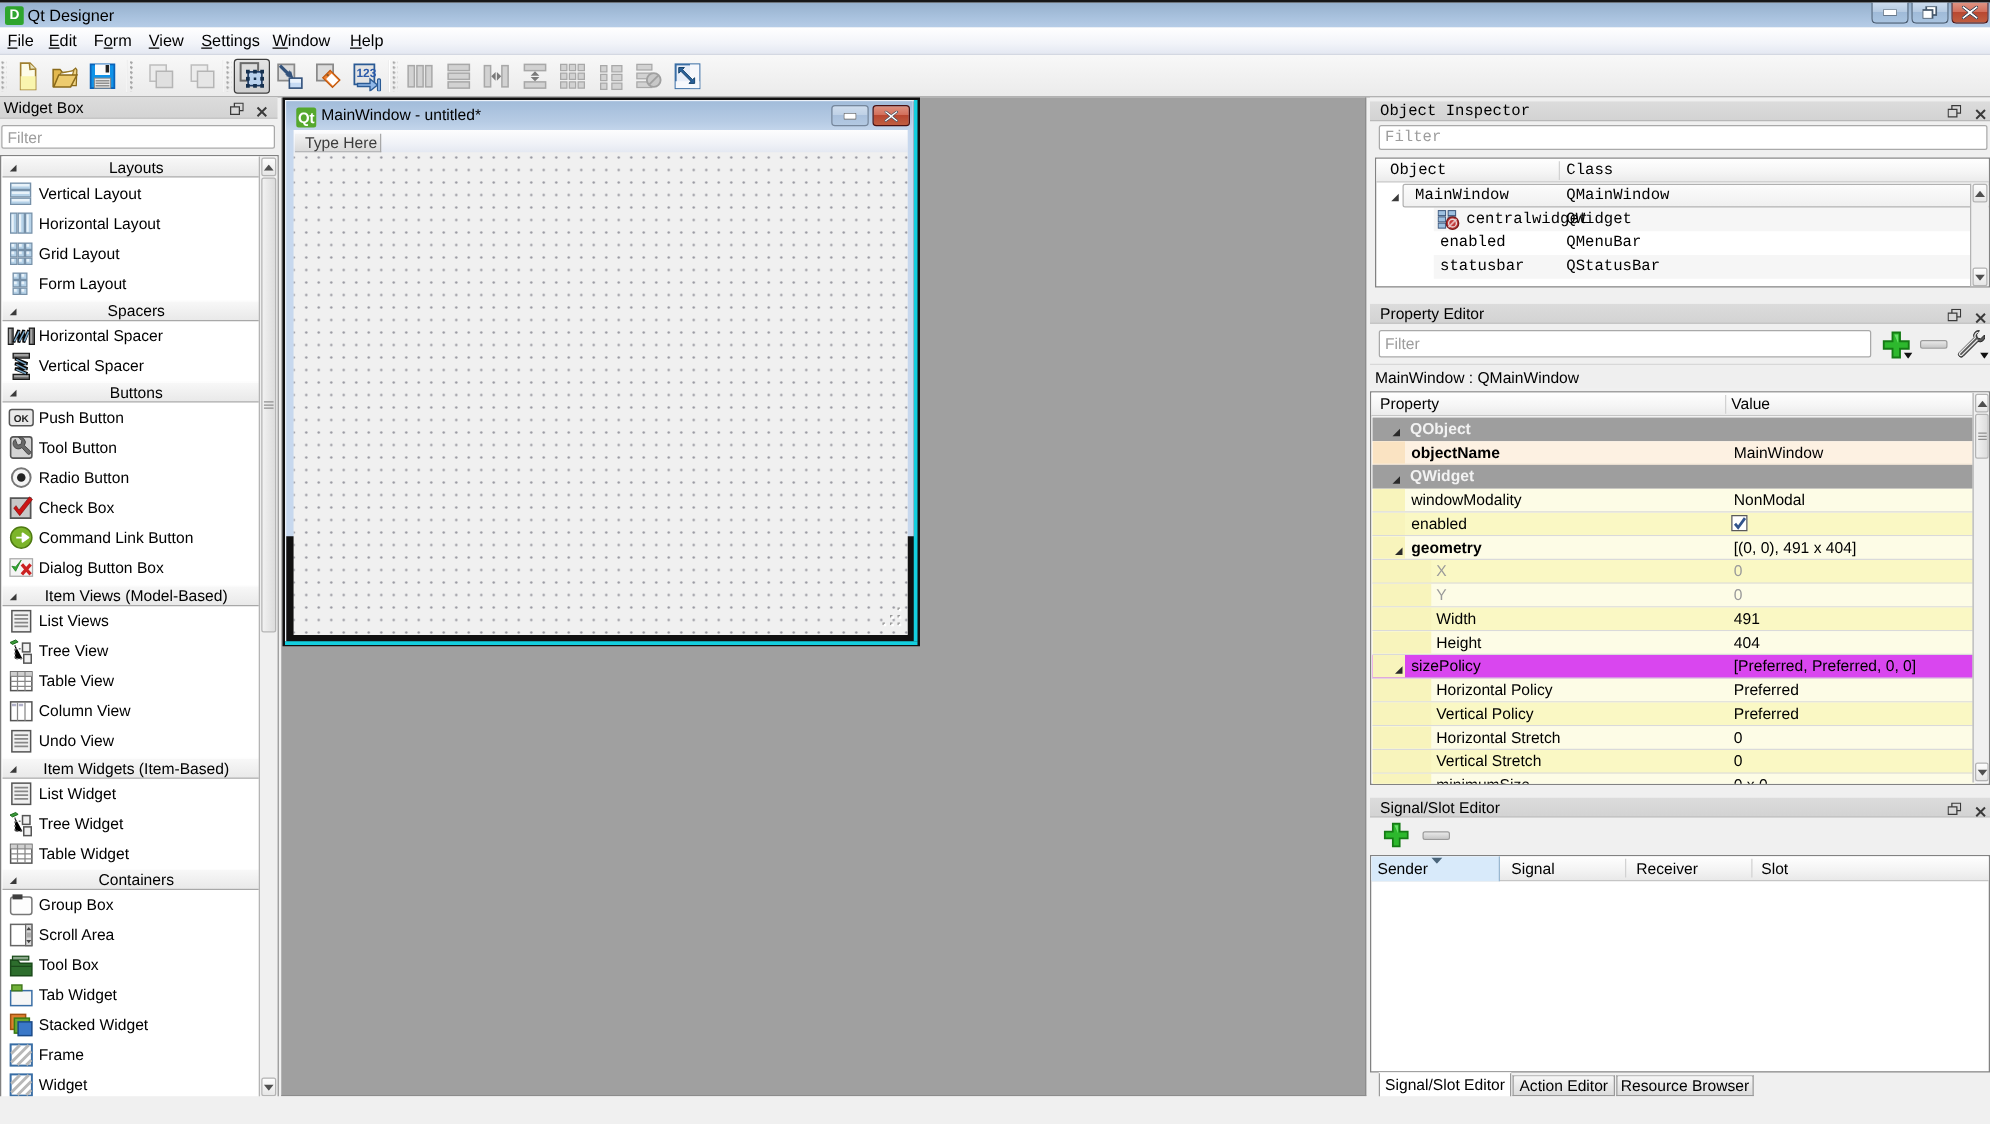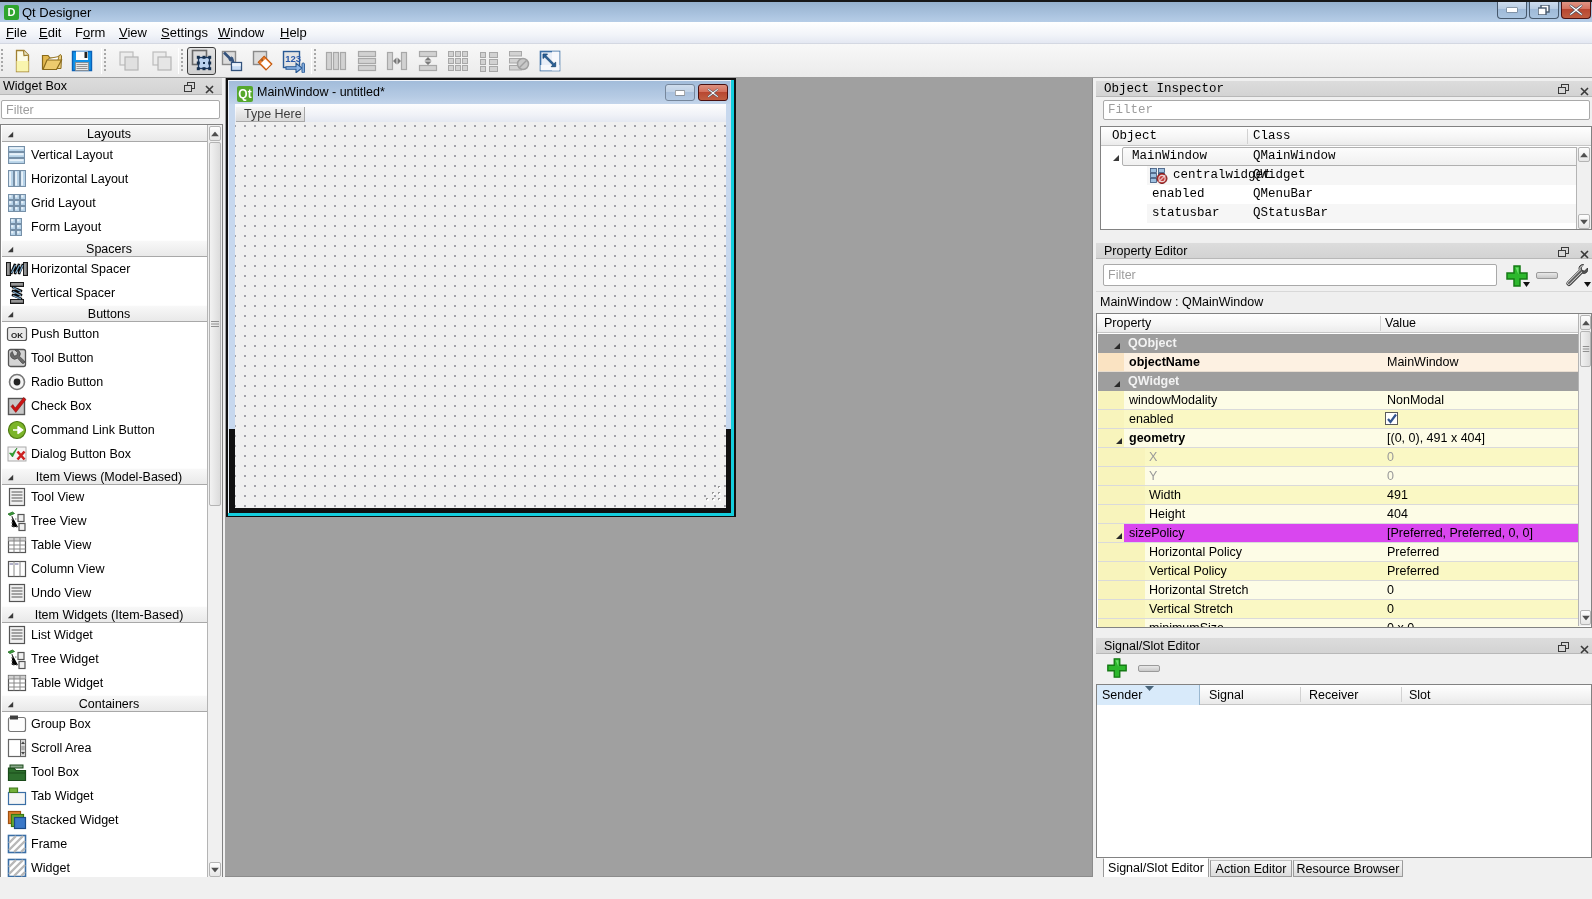--- a/index.html
+++ b/index.html
@@ -494,21 +494,21 @@
         </svg>
         <span class="wtxt">Dialog Button Box</span>
       </div>
 <div class="witem" style="top:360px">
         <svg width="22" height="22" viewBox="0 0 22 22">
           <rect x="3.5" y="2.5" width="15" height="17" fill="#f0f0f0" stroke="#555" stroke-width="1.2"></rect>
           <g stroke="#888" stroke-width="1.4">
             <path d="M5.5 6 h11 M5.5 9 h11 M5.5 12 h11 M5.5 15 h11"></path>
           </g>
         </svg>
-        <span class="wtxt">Tool View</span>
+        <span class="wtxt">List Views</span>
       </div>
 <div class="witem" style="top:384px">
         <svg width="22" height="22" viewBox="0 0 22 22">
           <path d="M2 4 l4.5 -2 l2 1.5 l-4.5 2 Z" fill="#3a9a3a" stroke="#1e6a1e" stroke-width="0.8"></path>
           <rect x="12" y="4.5" width="6" height="7" fill="#f0f0f0" stroke="#555" stroke-width="1.2"></rect>
           <rect x="13" y="13.5" width="6" height="7" fill="#f0f0f0" stroke="#555" stroke-width="1.2"></rect>
           <g stroke="#777" stroke-width="1.2" stroke-dasharray="1.5 1.5">
             <path d="M6 6 v11 h6 M6 9 h5"></path>
           </g>
         </svg>

